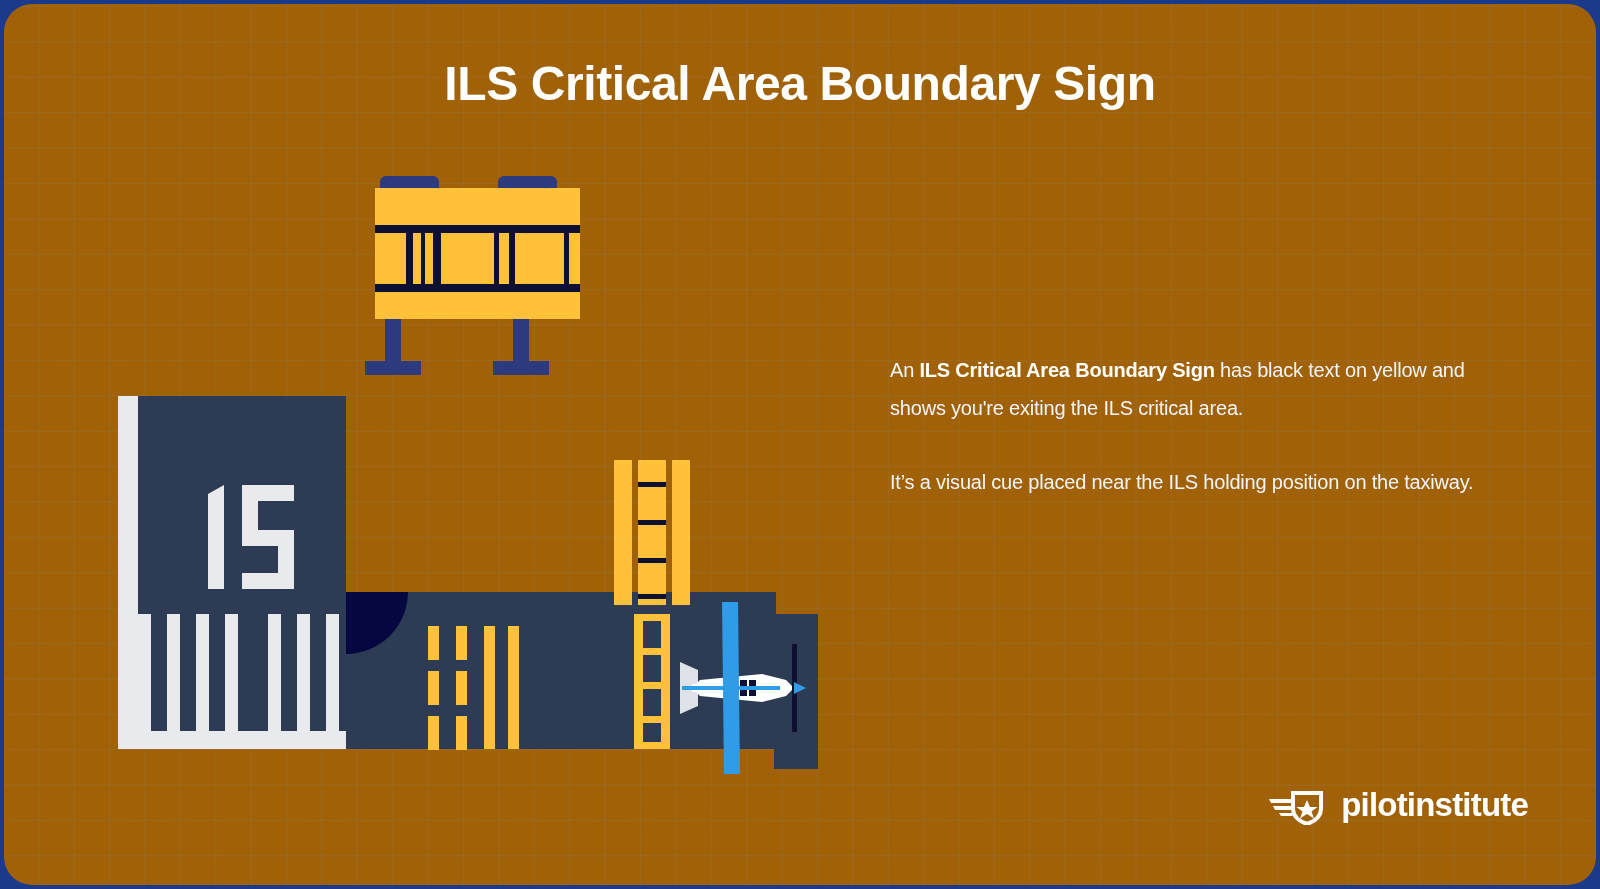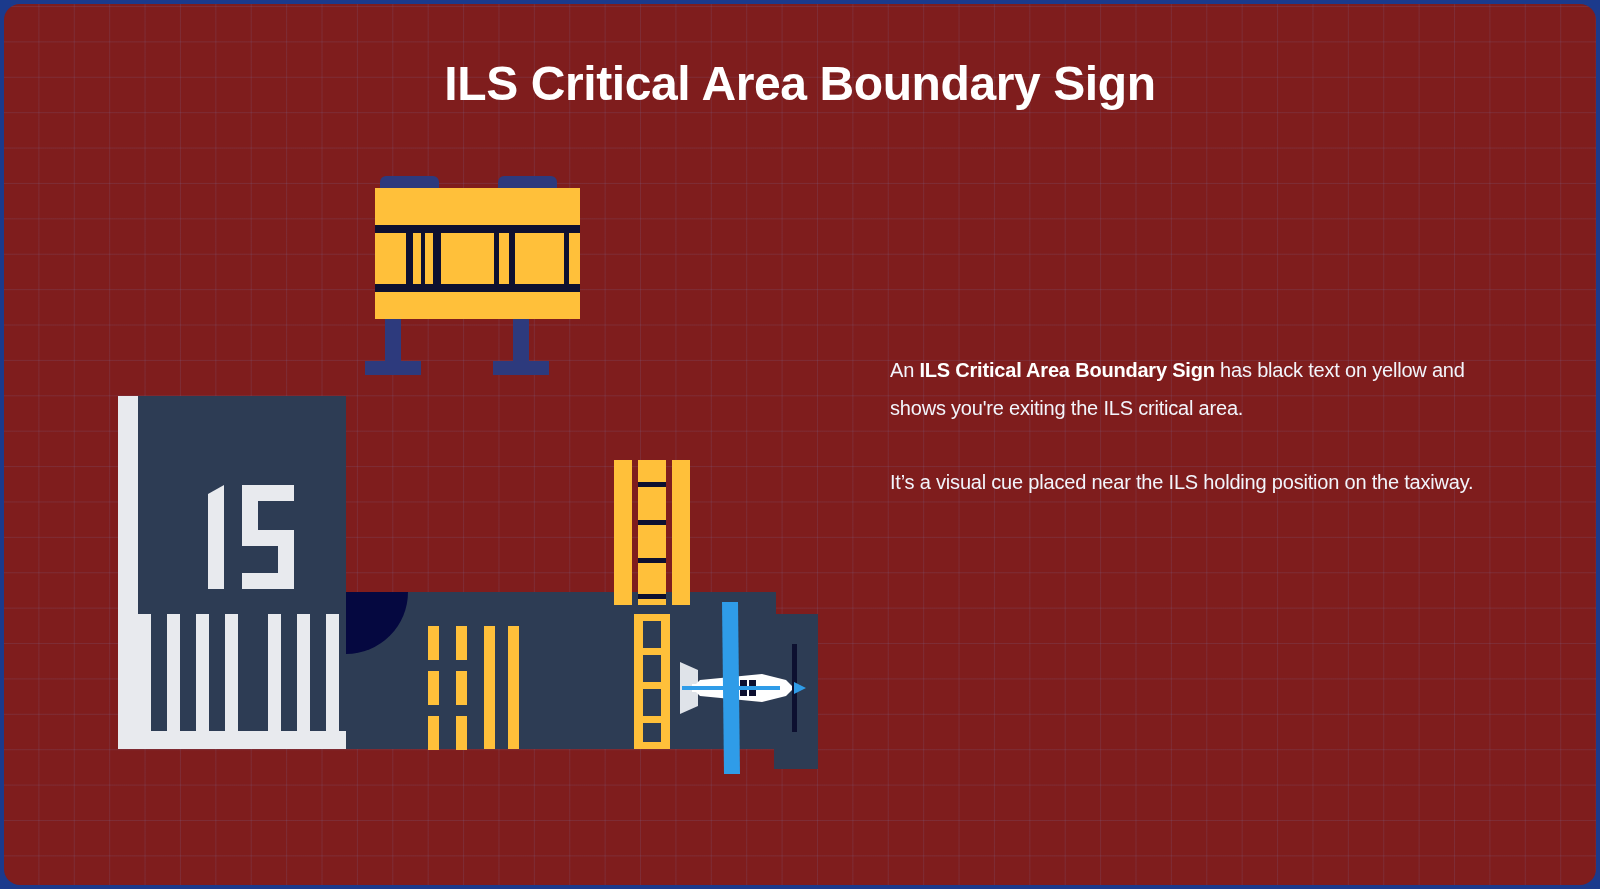--- a/index.html
+++ b/index.html
@@ -8,22 +8,22 @@
   body {
     background:#1b3a8c;
     font-family:"Liberation Sans", sans-serif;
     -webkit-font-smoothing:antialiased;
   }
 
   #card {
     position:absolute;
     left:4px; top:4px;
     width:1592px; height:881px;
-    background:#7f1d1d;
-    border-radius:16px;
+    background:#a16207;
+    border-radius:28px;
     overflow:hidden;
   }
 
   
   #grid {
     position:absolute; inset:0;
     background-image:
       linear-gradient(to right, rgba(120,150,220,0.13) 1px, transparent 1px),
       linear-gradient(to bottom, rgba(120,150,220,0.13) 1px, transparent 1px);
     background-size:35.4px 35.4px;
@@ -316,13 +316,26 @@
     <div class="sign-leg b"></div>
     <div class="sign-foot a"></div>
     <div class="sign-foot b"></div>
   </div>
 
   <div id="copy">
     <div class="para"><span>An </span><b>ILS Critical Area Boundary Sign</b><span> has black text on yellow and shows you're exiting the ILS critical area.</span></div>
     <div class="para">It’s a visual cue placed near the ILS holding position on the taxiway.</div>
   </div>
 
+  <div id="logo">
+    <svg width="60" height="40" viewBox="0 0 60 40">
+
+      <path d="M0 14 L26 14 L22 18 L2 18 Z" fill="#ffffff"></path>
+      <path d="M4 21 L26 21 L22 25 L6 25 Z" fill="#ffffff"></path>
+      <path d="M10 28 L26 28 L23 31 L12 31 Z" fill="#ffffff"></path>
+
+      <path d="M24 8 L52 8 L52 24 Q52 34 38 39 Q24 34 24 24 Z" fill="none" stroke="#ffffff" stroke-width="4"></path>
+
+      <path d="M38 15 L41 22 L48.5 22 L42.5 26.5 L45 33.5 L38 29 L31 33.5 L33.5 26.5 L27.5 22 L35 22 Z" fill="#ffffff"></path>
+    </svg>
+    <div id="logo-text">pilotinstitute</div>
+  </div>
 </div>
 
 </body></html>

